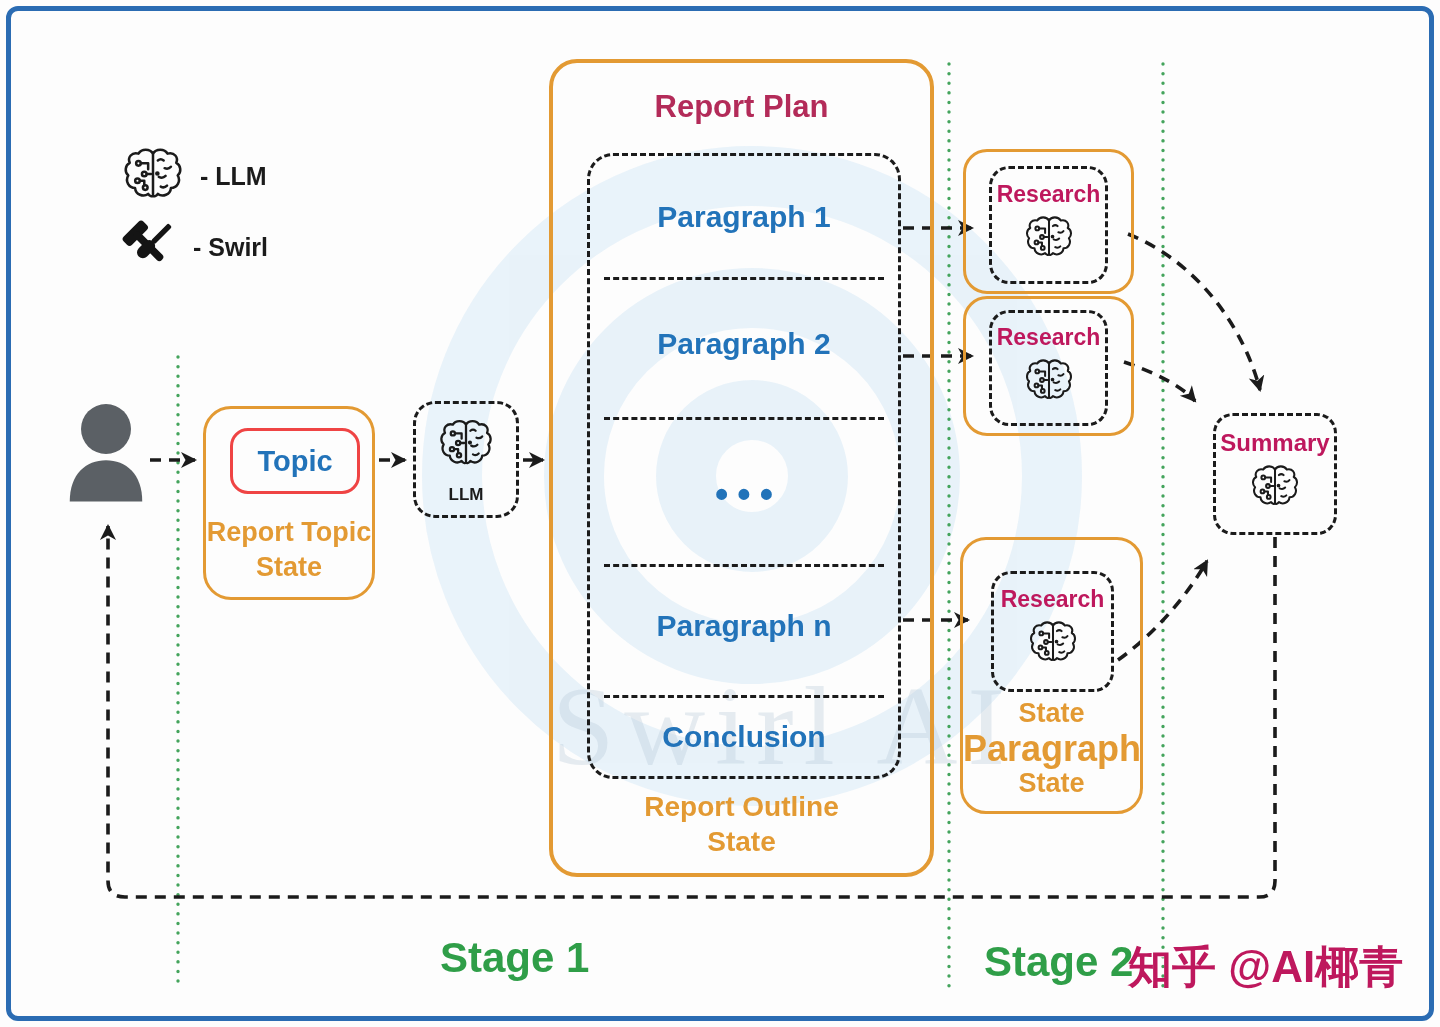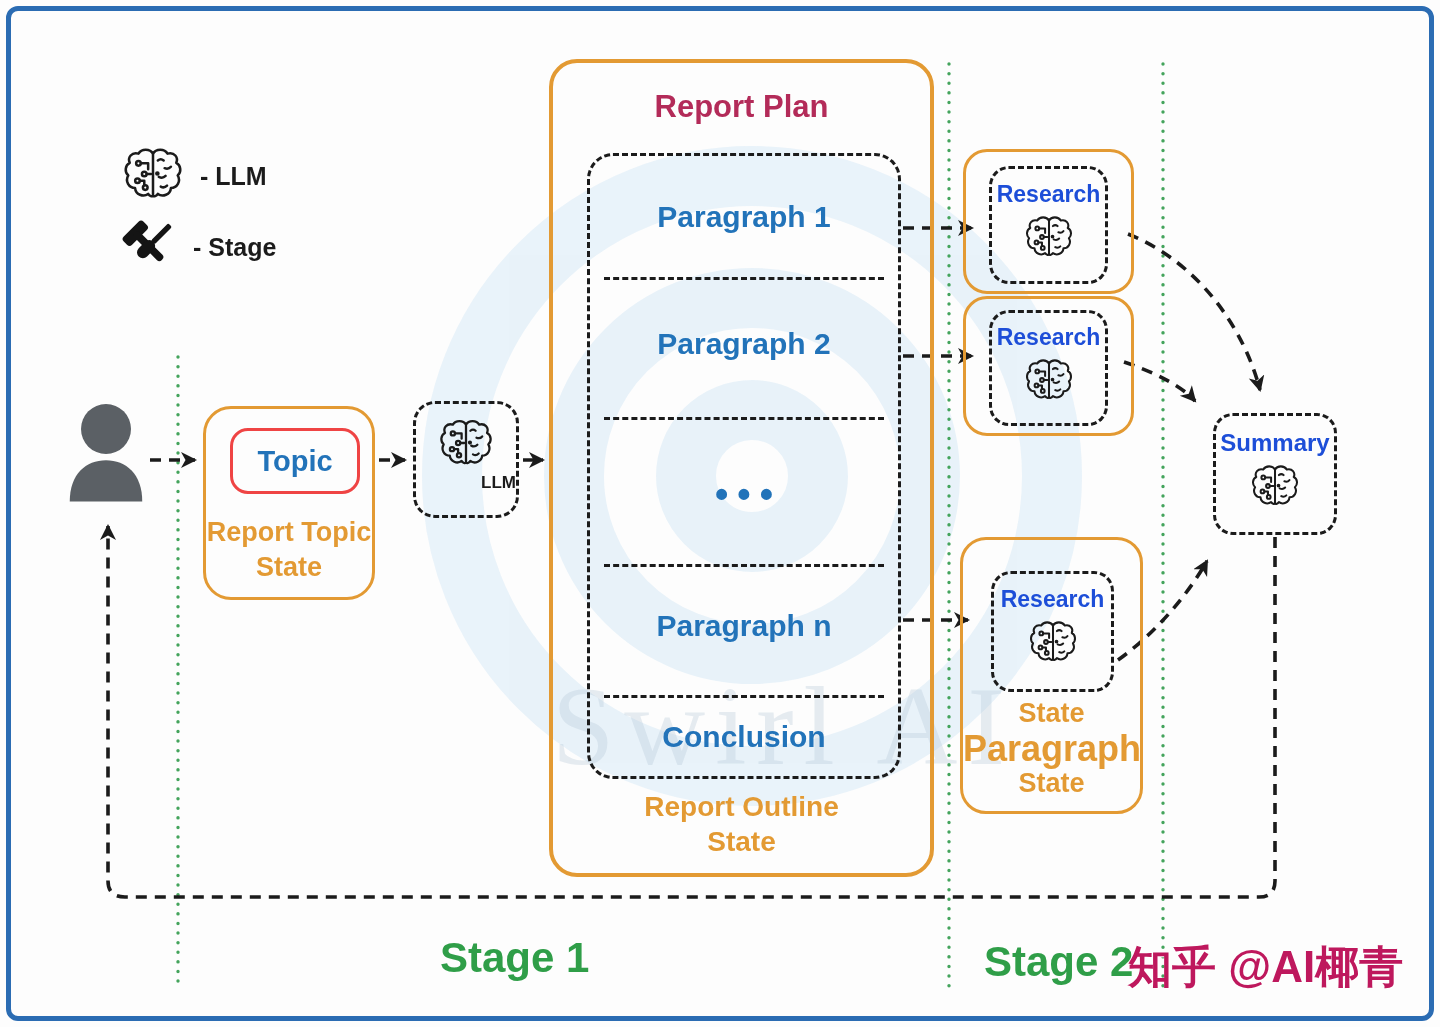--- a/index.html
+++ b/index.html
@@ -3,21 +3,21 @@
 <meta charset="utf-8">
 <style>
   html,body{margin:0;padding:0;background:#f6fafd;}
   .canvas{position:relative;width:1440px;height:1027px;background:#fdfdfd;overflow:hidden;
           font-family:"Liberation Sans","DejaVu Sans",sans-serif;color:#1b1b1b;}
   .abs{position:absolute;}
   .frame{position:absolute;left:6px;top:6px;right:6px;bottom:6px;border:5px solid #2b6cb3;border-radius:12px;pointer-events:none;z-index:10;}
   .box-orange{border:4px solid #E39A33;border-radius:28px;background:transparent;box-sizing:border-box;}
   .box-dashed{border:3.5px dashed #1b1b1b;border-radius:22px;background:transparent;box-sizing:border-box;}
   .t-crimson{color:#B32B59;}
-  .t-purple{color:#1d4ed8;}
+  .t-purple{color:#be185d;}
   .lbl{font-weight:600;text-align:center;}
   .outline-item{position:absolute;left:0;width:100%;text-align:center;transform:translateY(-50%);
                 font-size:30px;font-weight:600;color:#2273B9;}
   .outline-item.dots{font-size:38px;letter-spacing:9px;text-indent:9px;}
   .divider{position:absolute;left:14px;right:14px;border-top:3.5px dashed #1b1b1b;}
   .state-lines div{line-height:35px;font-size:28px;font-weight:600;color:#E39A33;text-align:center;}
   .swirl-text{font-family:"Liberation Serif","DejaVu Serif",serif;font-size:112px;font-weight:500;
               color:rgba(174,196,212,0.30);letter-spacing:10px;white-space:nowrap;z-index:0;}
   .stage{font-size:42px;font-weight:700;color:#2F9E48;z-index:3;}
   .brand{font-size:44px;font-weight:600;color:#be185d;text-shadow:1px 1px 0 #fff;z-index:6;white-space:nowrap;}
@@ -105,42 +105,42 @@
     </g>
   </svg>
 
   <svg class="abs z3 icon" width="62" height="62" style="left:122px;top:143px;">
       <use href="#brain"></use>
     </svg>
   <div class="abs z3" style="left:200px;top:162px;font-size:25px;font-weight:600;">- LLM</div>
   <svg class="abs z3 icon" width="58" height="58" style="left:122px;top:217px;">
       <use href="#tool"></use>
     </svg>
-  <div class="abs z3" style="left:193px;top:233px;font-size:25px;font-weight:600;">- Stage</div>
+  <div class="abs z3" style="left:193px;top:233px;font-size:25px;font-weight:600;">- Swirl</div>
 
   <svg class="abs z3 icon" width="80" height="100" style="left:66px;top:404px;">
       <use href="#person"></use>
     </svg>
 
   <div class="abs z3 box-orange" style="left:203px;top:406px;width:172px;height:194px;border-width:3.5px;">
     <div class="abs" style="left:24px;top:19px;width:130px;height:66px;border:3px solid #ef4444;border-radius:18px;
          display:flex;align-items:center;justify-content:center;font-size:29px;font-weight:600;color:#2273B9;box-sizing:border-box;">
       <span>Topic</span>
     </div>
     <div class="abs state-lines" style="left:0;bottom:12px;width:100%;">
       <div style="font-size:27px;">Report Topic</div>
       <div style="font-size:27px;">State</div>
     </div>
   </div>
 
   <div class="abs z3 box-dashed" style="left:413px;top:401px;width:106px;height:117px;">
     <svg class="icon" width="56" height="56" style="margin:11px auto 0;display:block;">
         <use href="#brain"></use>
       </svg>
-    <div style="text-align:right;font-size:17px;font-weight:600;margin-top:2px;">LLM</div>
+    <div style="text-align:center;font-size:17px;font-weight:600;margin-top:14px;">LLM</div>
   </div>
 
   <div class="abs z3 box-orange" style="left:549px;top:59px;width:385px;height:818px;">
     <div class="lbl t-crimson" style="position:absolute;top:26px;width:100%;font-size:31px;">Report Plan</div>
 
     <div class="abs box-dashed" style="left:34px;top:90px;width:314px;height:626px;border-radius:26px;">
       <div class="outline-item" style="top:61px;">Paragraph 1</div>
       <div class="divider" style="top:121px;"></div>
       <div class="outline-item" style="top:188px;">Paragraph 2</div>
       <div class="divider" style="top:261px;"></div>

